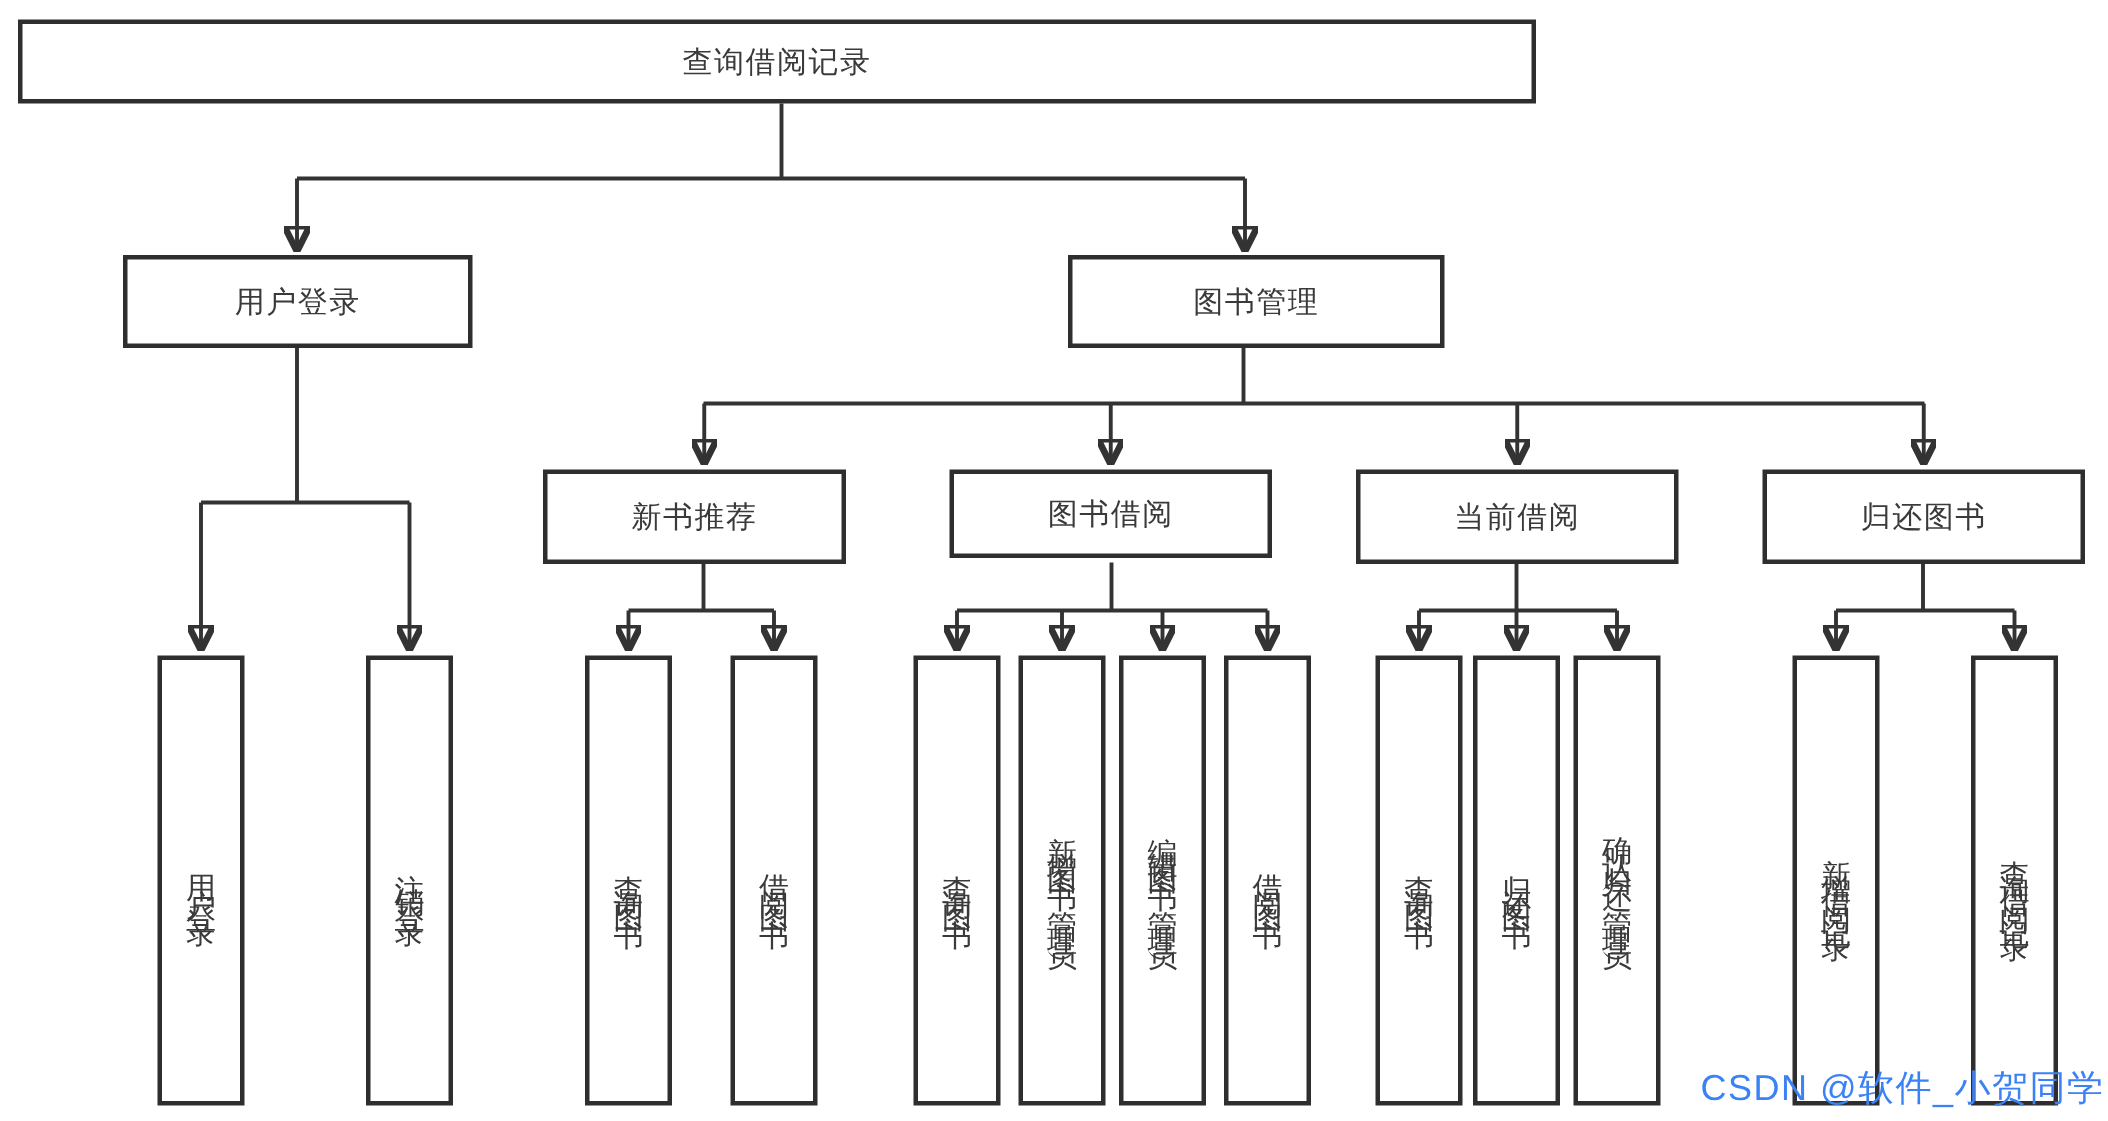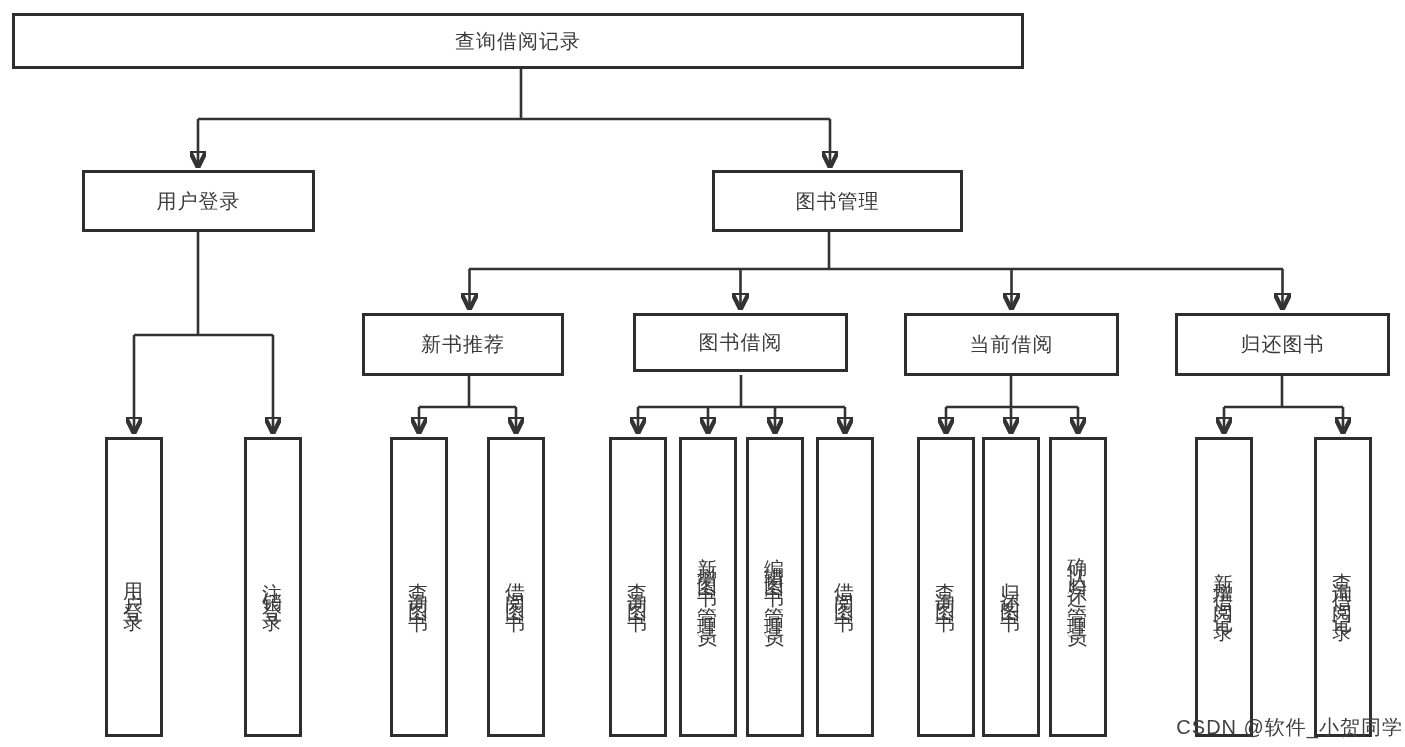--- a/index.html
+++ b/index.html
@@ -28,22 +28,22 @@
   .vnode {
     writing-mode:vertical-rl;
     text-orientation:mixed;
     letter-spacing:10px;
     font-size:20px;
     white-space:normal;
   }
   .watermark {
     position:absolute;
     right:2px; bottom:6px;
-    font-size:20px;
-    color:#404040;
+    font-size:24px;
+    color:#3b82f6;
     letter-spacing:1px;
     pointer-events:none;
   }
 </style>
 </head>
 <body>
 
 <div class="stage">
 
   <svg class="connectors" viewBox="0 0 1405 747" xmlns="http://www.w3.org/2000/svg">

